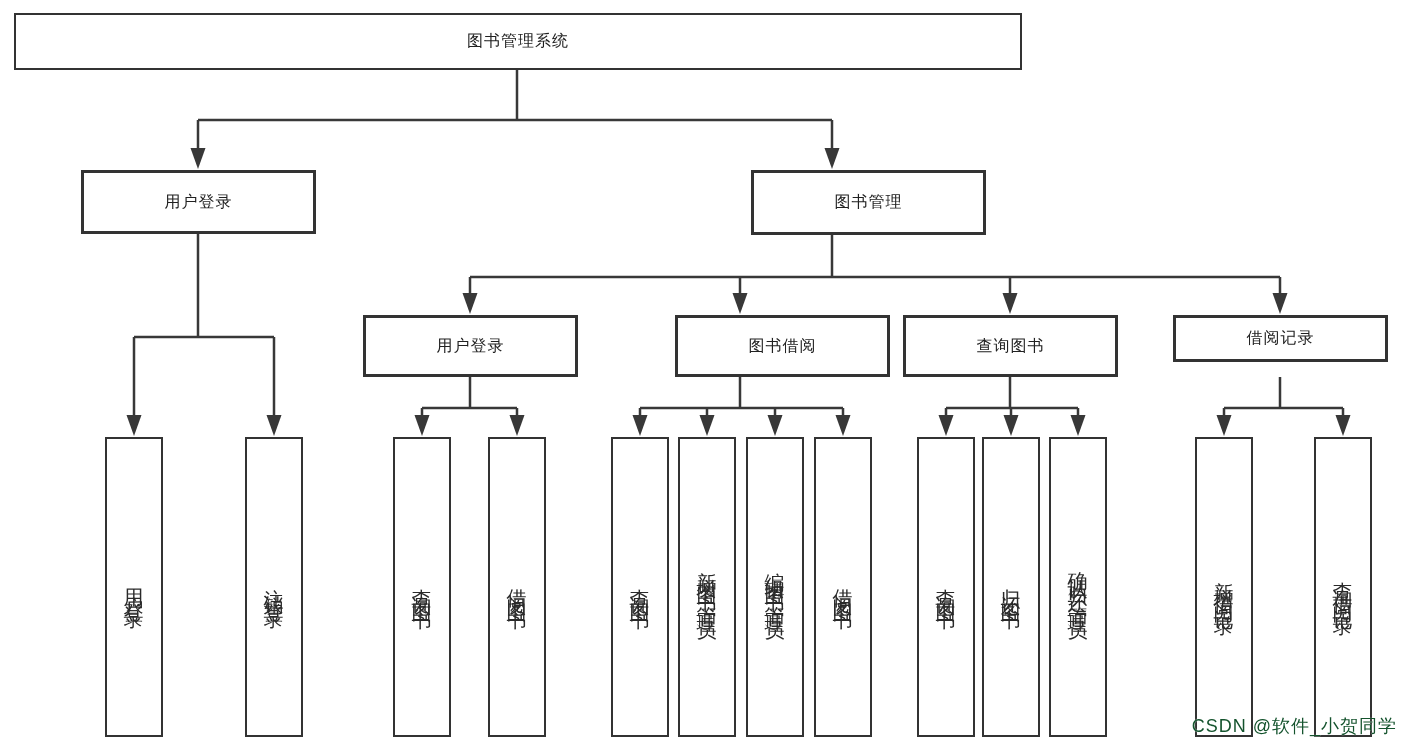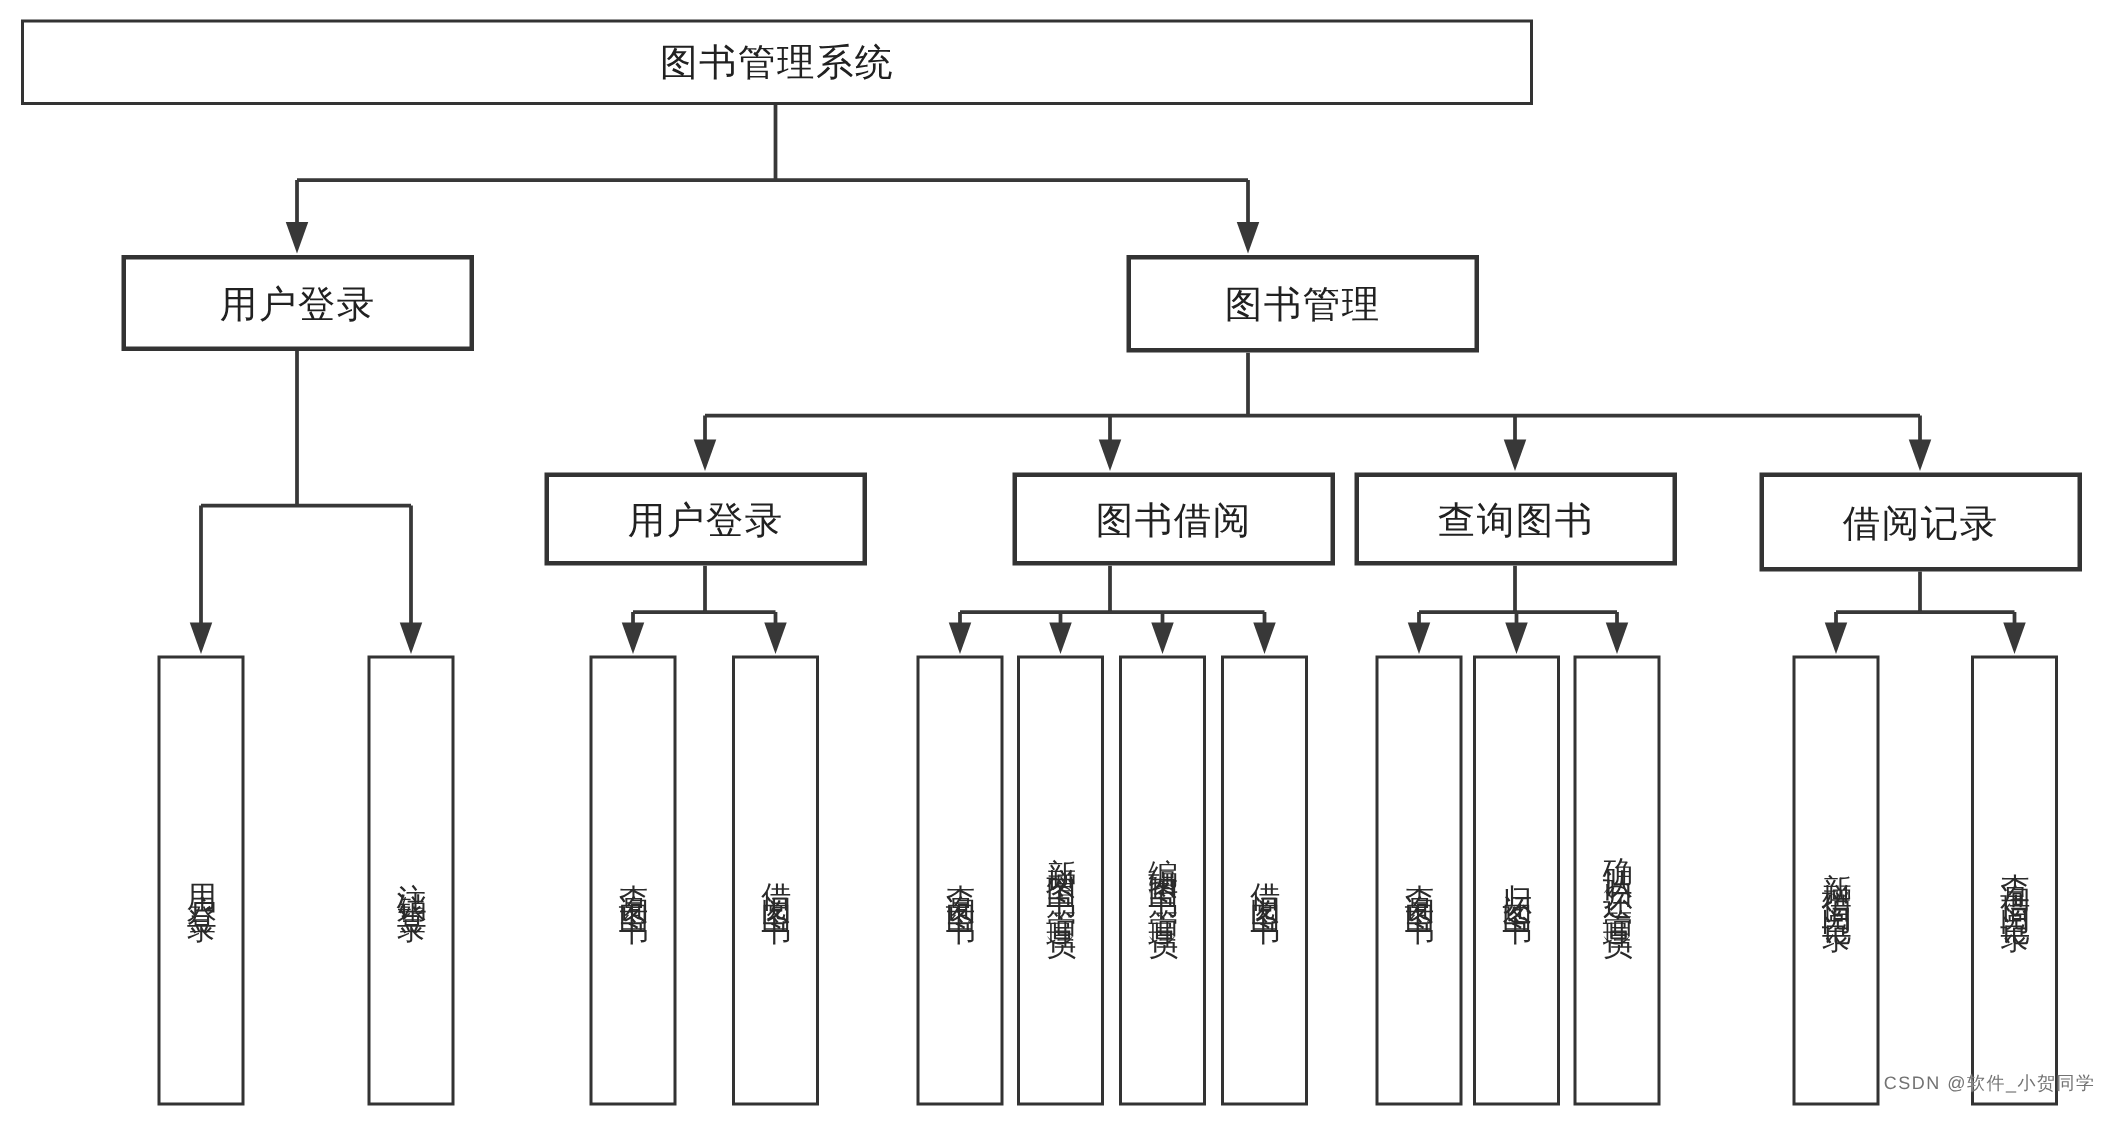--- a/index.html
+++ b/index.html
@@ -19,37 +19,37 @@
   .box {
     position: absolute;
     box-sizing: border-box;
     background: #ffffff;
     border: 3px solid #333333;
     display: flex;
     align-items: center;
     justify-content: center;
     color: #212121;
   }
-  .h-label { font-size: 25px; letter-spacing: 1px; }
+  .h-label { font-size: 16px; letter-spacing: 1px; }
   .leaf { border-width: 2.5px; }
   .leaf .v-label {
     writing-mode: vertical-rl;
     text-orientation: mixed;
     font-size: 20px;
     line-height: 1;
     letter-spacing: 7px;
     color: #2a2a2a;
     white-space: nowrap;
   }
   .watermark {
     position: absolute;
     right: 8px;
     top: 714px;
-    font-size: 12px;
-    color: #737373;
+    font-size: 18px;
+    color: #14532d;
     letter-spacing: 1px;
     z-index: 6;
     text-shadow: 0 0 1px #ffffff;
   }
 </style>
 </head>
 <body>
 
 <div class="stage">
 
@@ -99,21 +99,21 @@
 
   <div class="box" style="left:363px; top:315px; width:215px; height:62px;">
     <span class="h-label">用户登录</span>
   </div>
   <div class="box" style="left:633px; top:315px; width:215px; height:62px;margin-left:42px;">
     <span class="h-label">图书借阅</span>
   </div>
   <div class="box" style="left:903px; top:315px; width:215px; height:62px;">
     <span class="h-label">查询图书</span>
   </div>
-  <div class="box" style="left:1173px; top:315px; width:215px; height:66px;">
+  <div class="box" style="left:1173px; top:315px; width:215px; height:47px;">
     <span class="h-label">借阅记录</span>
   </div>
 
   <div class="box leaf" style="left:105px; top:437px; width:58px; height:300px;">
     <span class="v-label">用户登录</span>
   </div>
   <div class="box leaf" style="left:245px; top:437px; width:58px; height:300px;">
     <span class="v-label">注销登录</span>
   </div>
 

